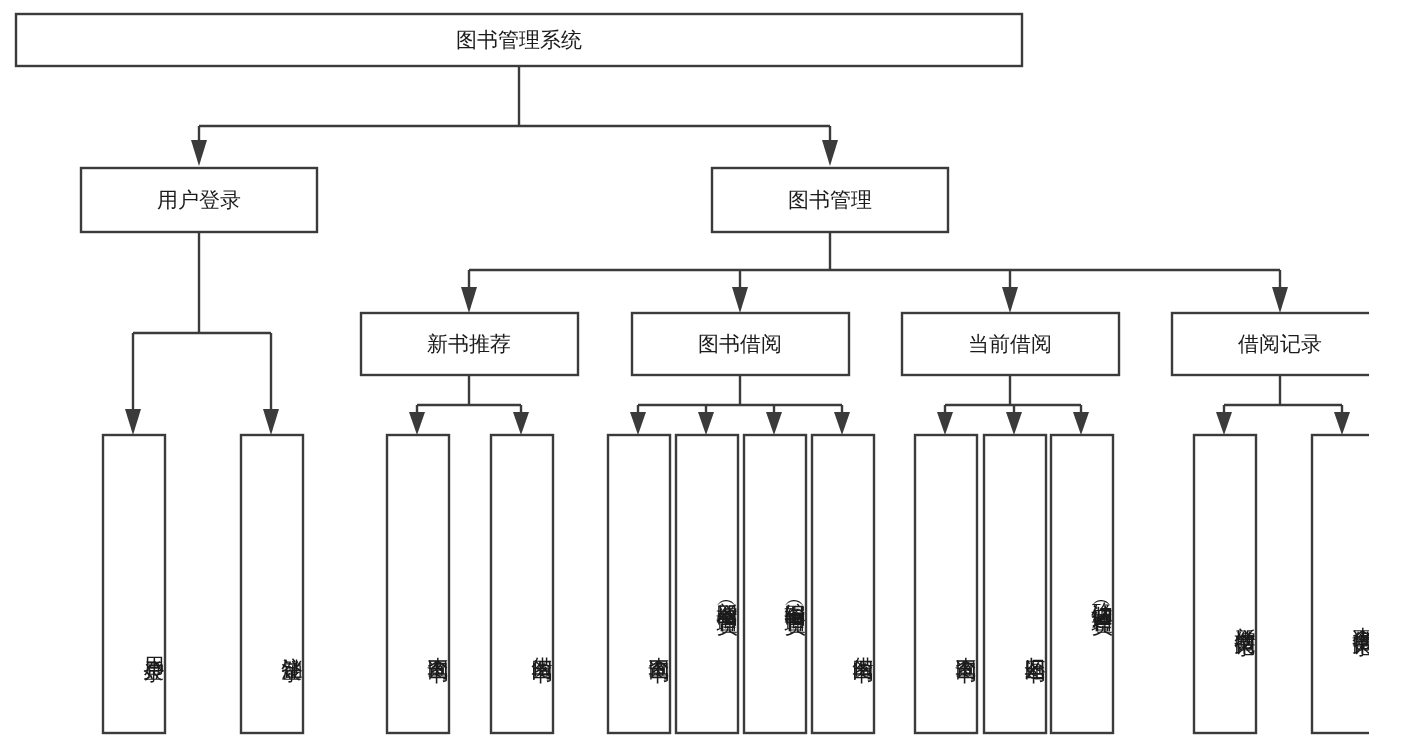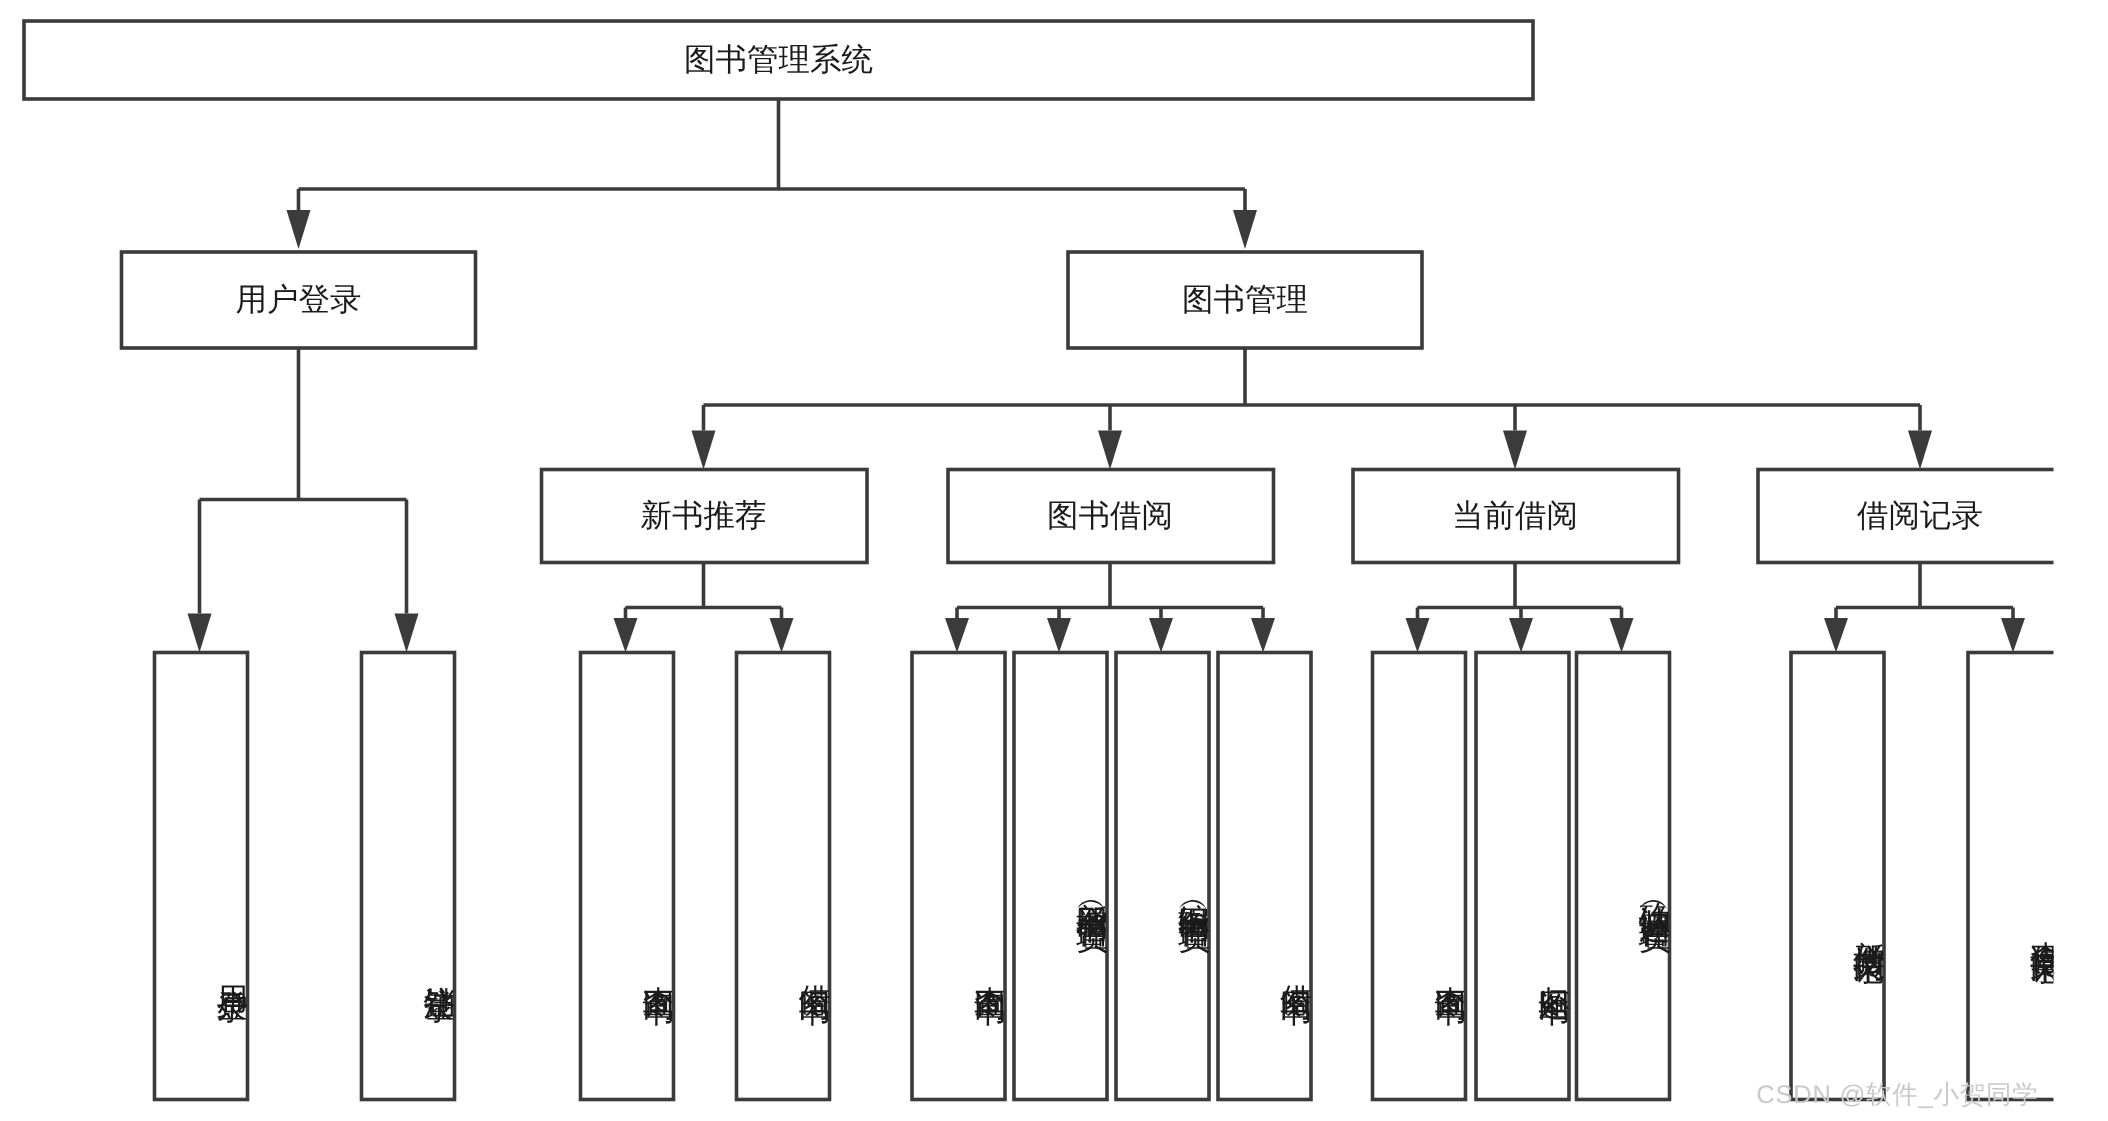--- a/index.html
+++ b/index.html
@@ -217,15 +217,14 @@
   <div class="node-label-v" style="left:744px; top:435px; width:62px; height:298px; padding-top:10px;">编辑图书（管理员）</div>
   <div class="node-label-v" style="left:812px; top:435px; width:62px; height:298px; padding-top:60px;">借阅图书</div>
 
   <div class="node-label-v" style="left:915px; top:435px; width:62px; height:298px; padding-top:60px;">查询图书</div>
   <div class="node-label-v" style="left:984px; top:435px; width:62px; height:298px; padding-top:60px;">归还图书</div>
   <div class="node-label-v" style="left:1051px; top:435px; width:62px; height:298px; padding-top:10px;">确认归还（管理员）</div>
 
   <div class="node-label-v" style="left:1194px; top:435px; width:62px; height:298px; padding-top:32px;">新增借阅记录</div>
   <div class="node-label-v" style="left:1312px; top:435px; width:62px; height:298px; padding-top:32px;">查询借阅记录</div>
 
-  <div class="watermark">CSDN @软件_小贺同学</div>
 
 </div>
 
 </body></html>

